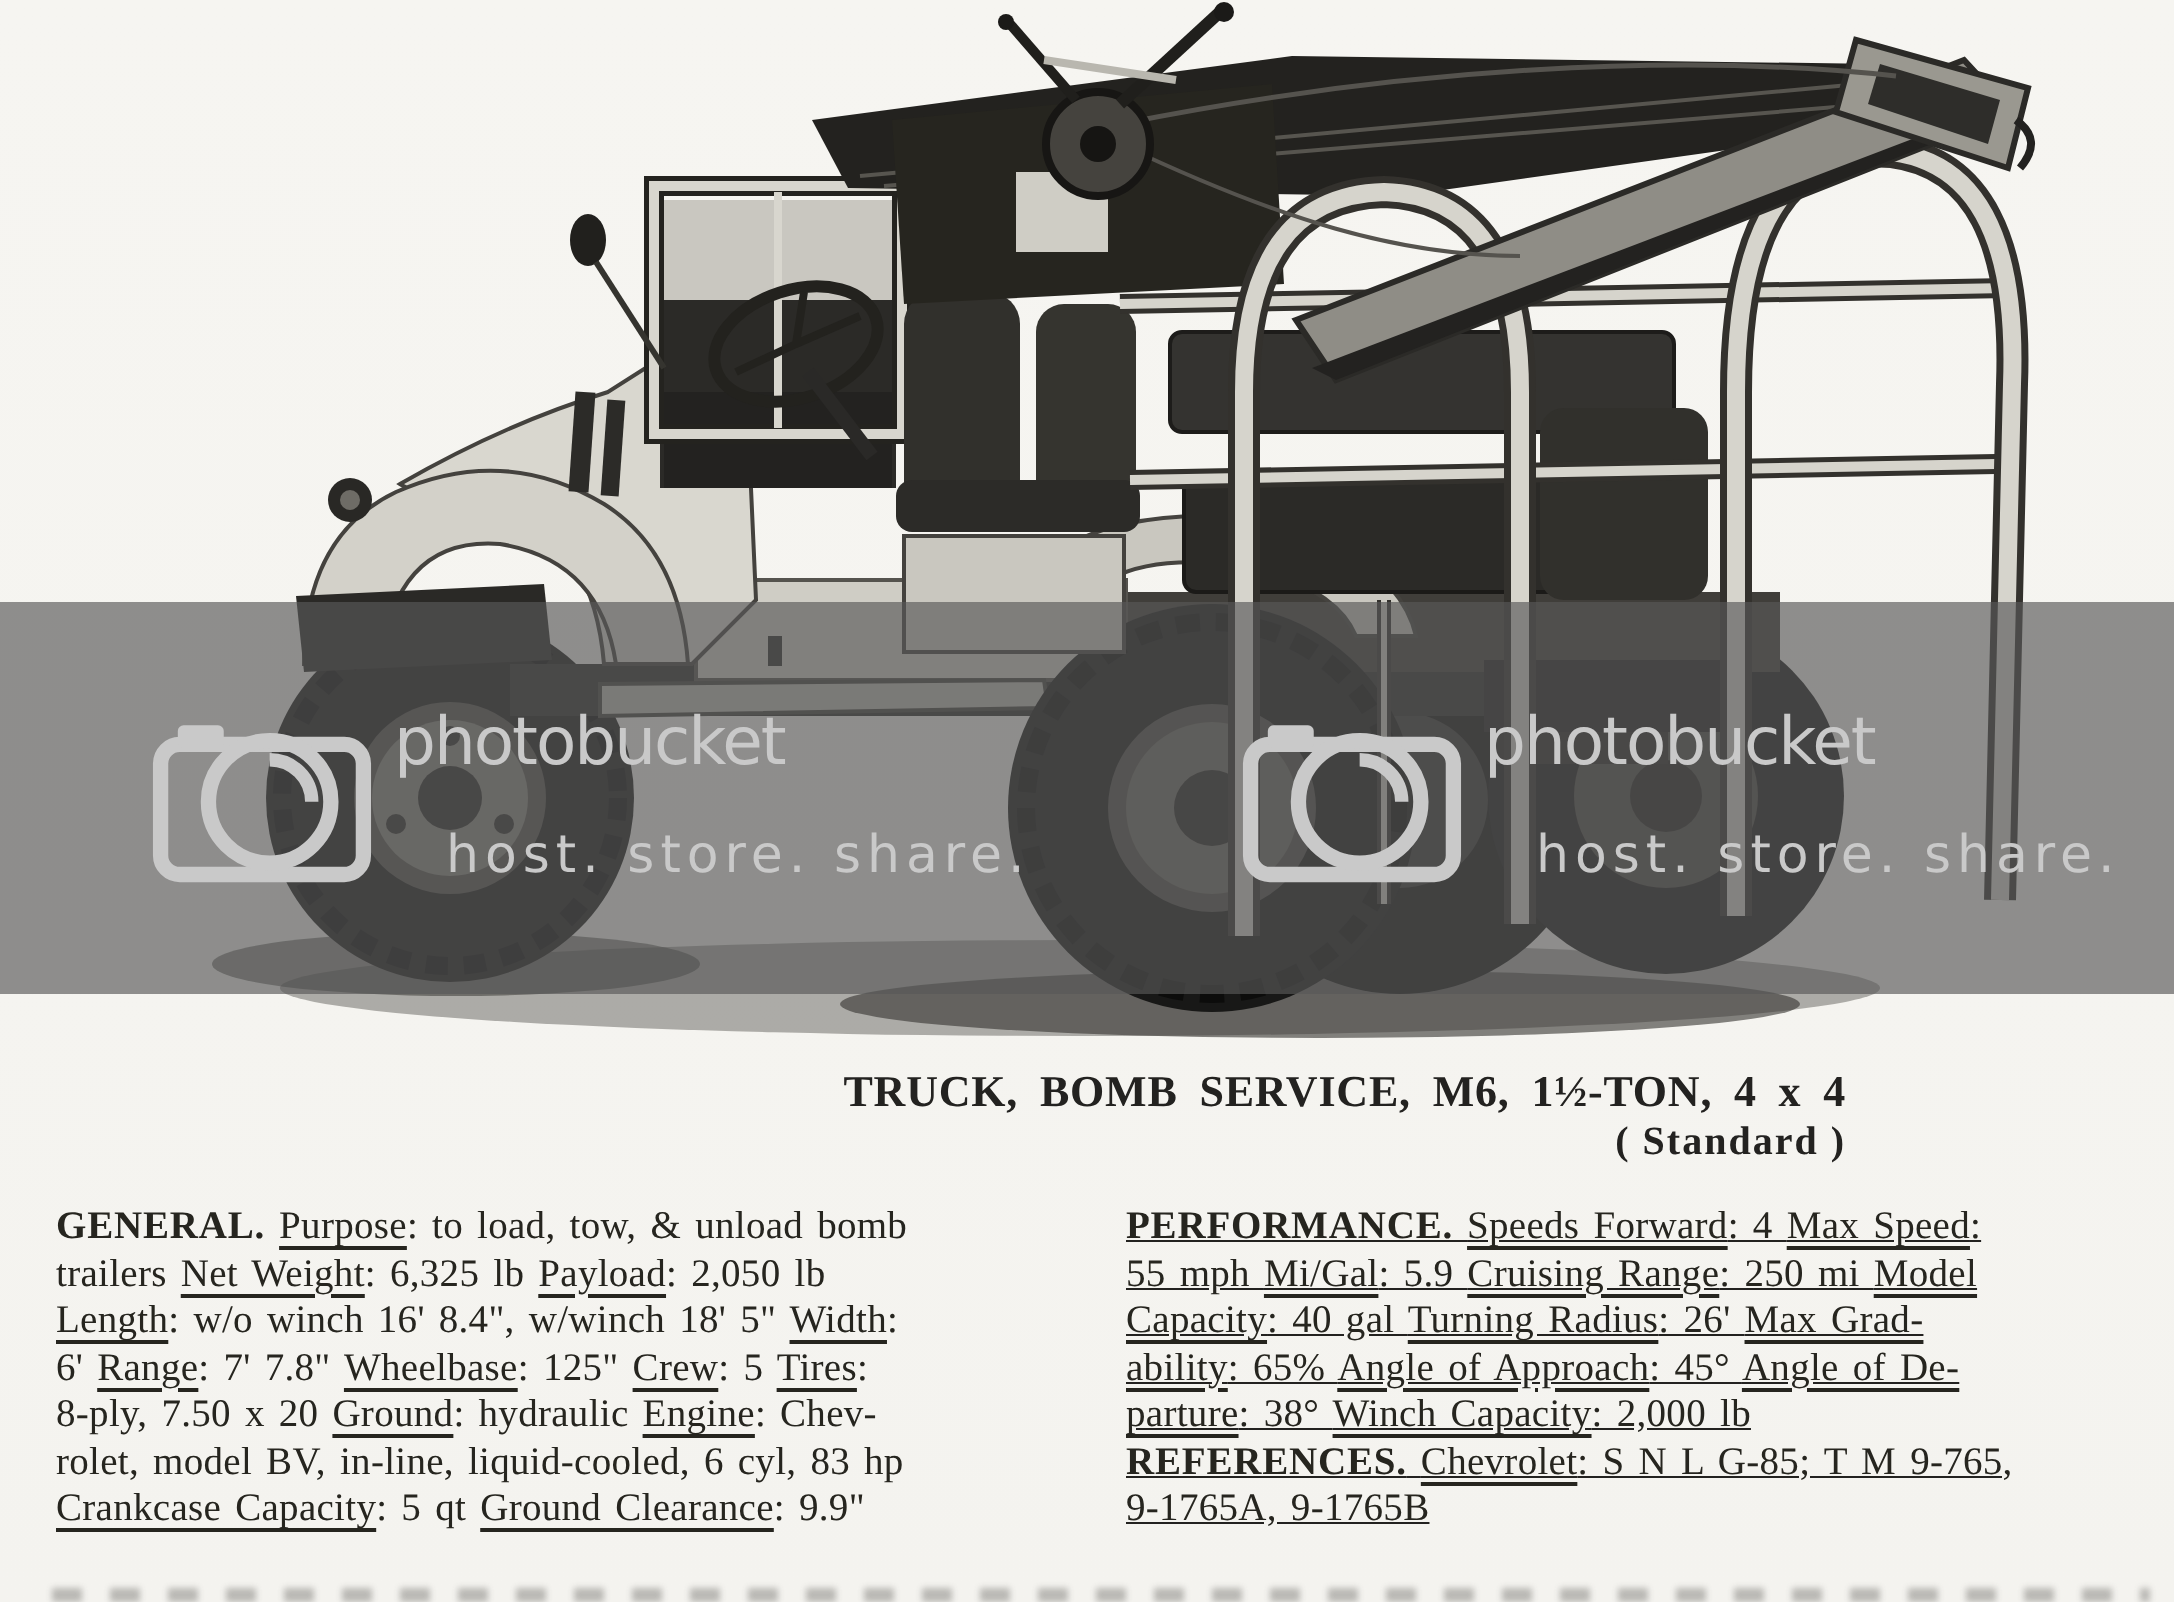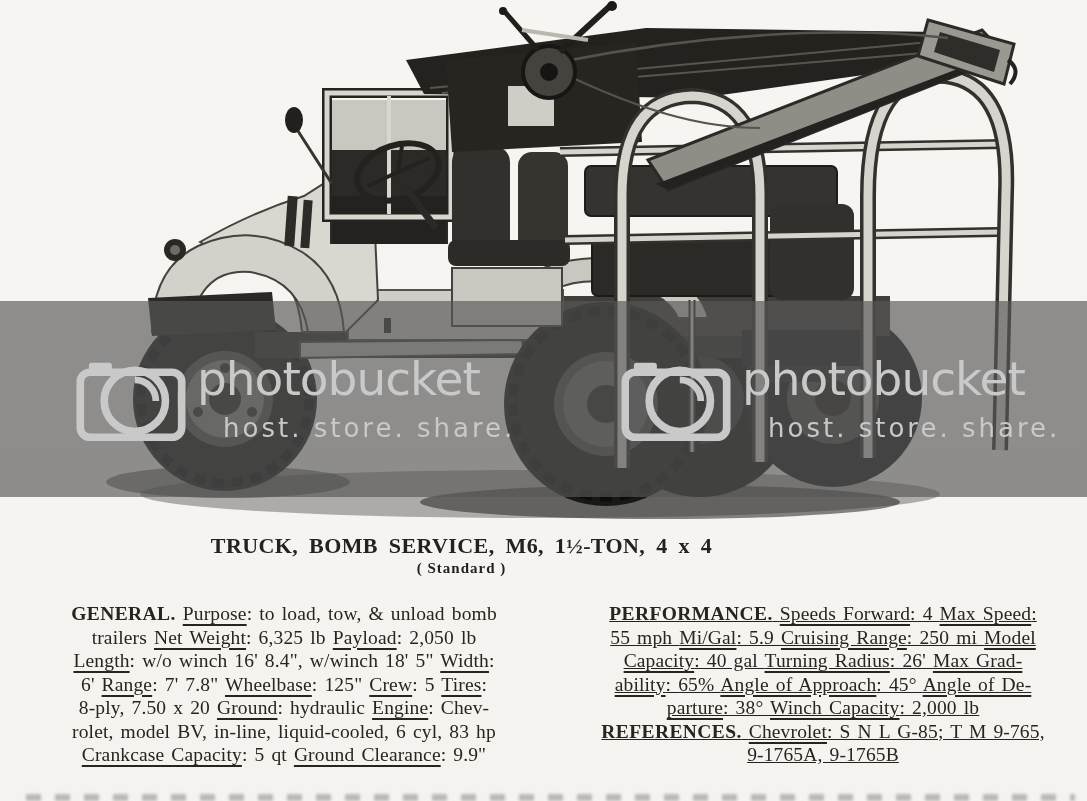--- a/index.html
+++ b/index.html
@@ -13,41 +13,41 @@
   .photo svg{display:block;}
   
   .wm-band{
     position:absolute;left:0;top:301px;width:1087px;height:196px;
     background:var(--band-overlay, rgba(88,88,88,0.66));
   }
   .wm{position:absolute;top:0;height:196px;}
   .wm .cam{position:absolute;top:54px;left:0;}
   .wm .brand{
     position:absolute;left:122px;top:50px;
-    font-family:"DejaVu Sans", sans-serif;font-size:47px;font-weight:normal;
+    font-family:"DejaVu Sans", sans-serif;font-size:33px;font-weight:normal;
     letter-spacing:-1px;color:var(--logo-color,#c9c9c9);white-space:nowrap;
   }
   .wm .tag{
     position:absolute;left:148px;top:112px;
     font-family:"DejaVu Sans", sans-serif;font-size:26px;
     letter-spacing:3px;color:var(--logo-color,#c9c9c9);white-space:nowrap;
   }
   .wm1{left:75px;}
   .wm2{left:620px;}
   
-  .caption{position:absolute;left:0;top:533px;width:923px;text-align:center;}
+  .caption{position:absolute;left:0;top:533px;width:923px;text-align:right;}
   .title{font-size:22px;font-weight:bold;letter-spacing:.4px;word-spacing:5px;}
-  .subtitle{font-size:15px;font-weight:bold;margin-top:1px;letter-spacing:1px;}
+  .subtitle{font-size:20px;font-weight:bold;margin-top:1px;letter-spacing:1px;}
   
   .specs{position:absolute;left:28px;top:602px;width:1055px;display:flex;gap:23px;}
   .col{width:512px;}
   .col.right{width:520px;text-decoration:underline;}
   .spec-line{
     height:23.5px;line-height:23.5px;white-space:nowrap;
-    font-size:19.5px;word-spacing:2px;letter-spacing:.15px;color:#26251f;text-align:center;
+    font-size:19.5px;word-spacing:2px;letter-spacing:.15px;color:#26251f;
   }
   .spec-line .b{font-weight:bold;letter-spacing:.4px;}
   .spec-line .u{text-decoration:underline;text-decoration-thickness:1.5px;text-underline-offset:3.5px;}
   
   .bottom-cut{
     position:absolute;left:26px;right:12px;bottom:0;height:7px;
     background:repeating-linear-gradient(90deg, rgba(68,66,62,.55) 0 15px, rgba(68,66,62,0) 15px 29px);
     filter:blur(1.5px);opacity:.6;
   }
 </style>

